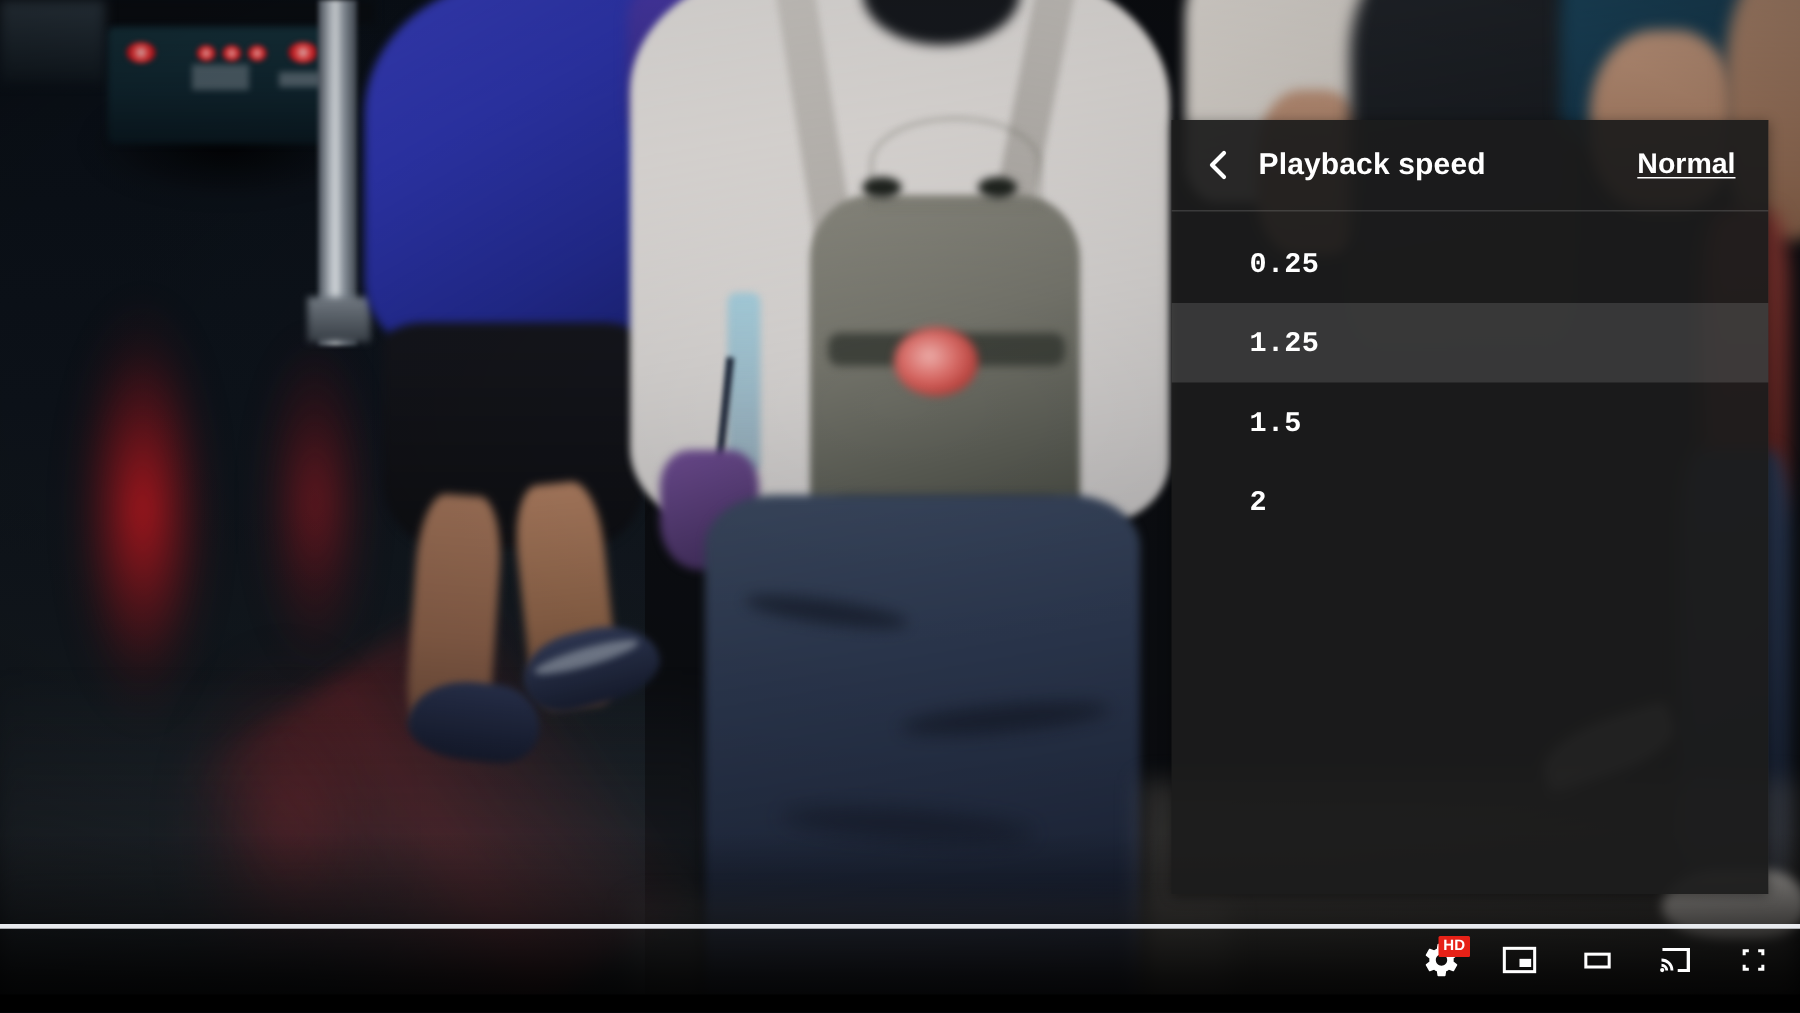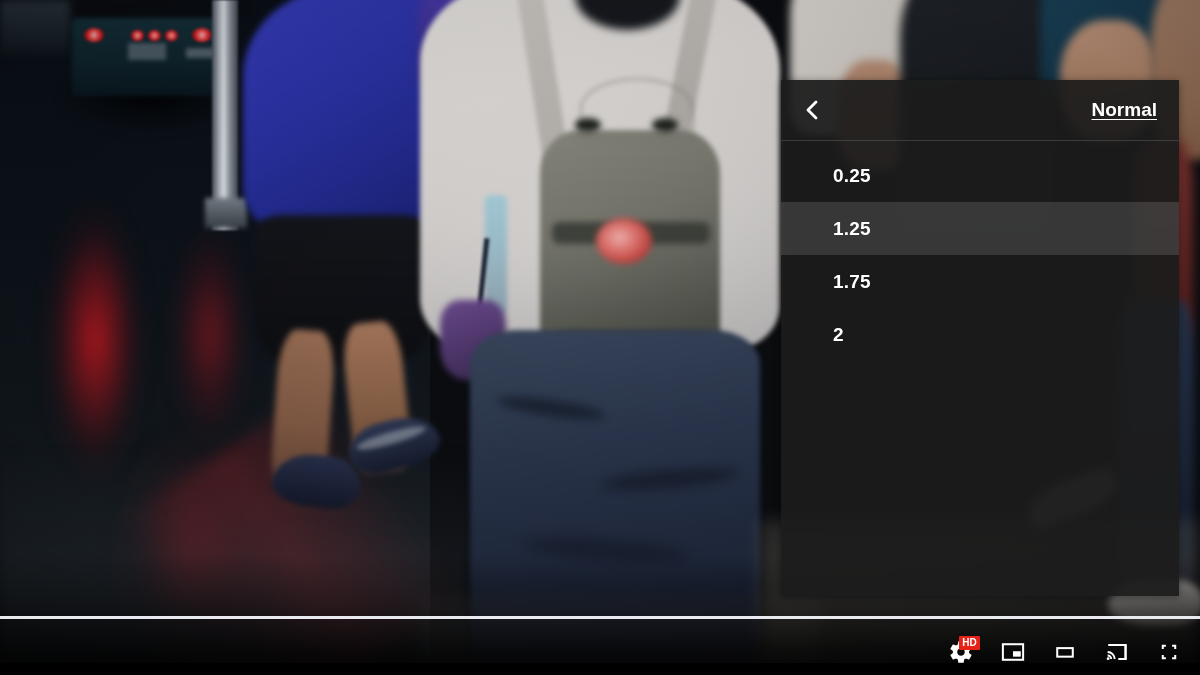--- a/index.html
+++ b/index.html
@@ -513,21 +513,21 @@
     top: 2px;
     height: 3px;
     width: 100%;
     background: rgba(235,238,242,.92);
   }
 
   
   .controls-right {
     position: absolute;
     right: 10px;
-    bottom: 2px;
+    bottom: 14px;
     display: flex;
     align-items: center;
     gap: 10px;
     height: 42px;
   }
   .ctrl-btn {
     position: relative;
     width: 42px; height: 42px;
     display: flex;
     align-items: center;
@@ -605,20 +605,21 @@
     padding: 8px 0 0 0;
   }
   .menu-item {
     position: relative;
     height: 53px;
     display: flex;
     align-items: center;
     padding-left: 16px;
     cursor: pointer;
     box-sizing: border-box;
+    font-family: Liberation Mono, monospace;
   }
   .menu-item.selected-hover,
   .menu-item.hovered {
     background: rgba(255,255,255,.13);
   }
   .item-check {
     width: 36px;
     flex: 0 0 auto;
     display: flex;
     align-items: center;
@@ -768,35 +769,36 @@
   </div>
 
   <div class="settings-menu">
 
     <div class="menu-header">
       <span class="back-chevron">
         <svg width="18" height="22" viewBox="0 0 18 22">
           <path d="M14 3 L6 11 L14 19" fill="none" stroke="#fff" stroke-width="2.8" stroke-linecap="round" stroke-linejoin="round"></path>
         </svg>
       </span>
+      <span class="menu-title">Playback speed</span>
       <span class="menu-custom">Normal</span>
     </div>
 
     <div class="menu-list" id="speed-list">
         <div class="menu-item">
           <span class="item-check"></span>
           <span class="item-label">0.25</span>
         </div>
         <div class="menu-item hovered">
           <span class="item-check"></span>
           <span class="item-label">1.25</span>
         </div>
         <div class="menu-item">
           <span class="item-check"></span>
-          <span class="item-label">1.75</span>
+          <span class="item-label">1.5</span>
         </div>
         <div class="menu-item">
           <span class="item-check"></span>
           <span class="item-label">2</span>
         </div>
       </div>
   </div>
 
 </div>
 

